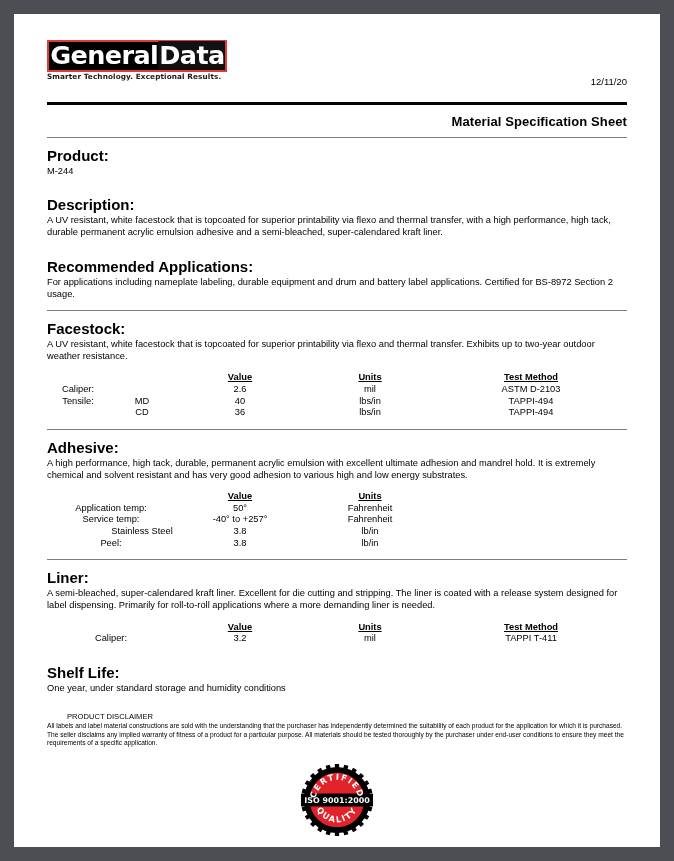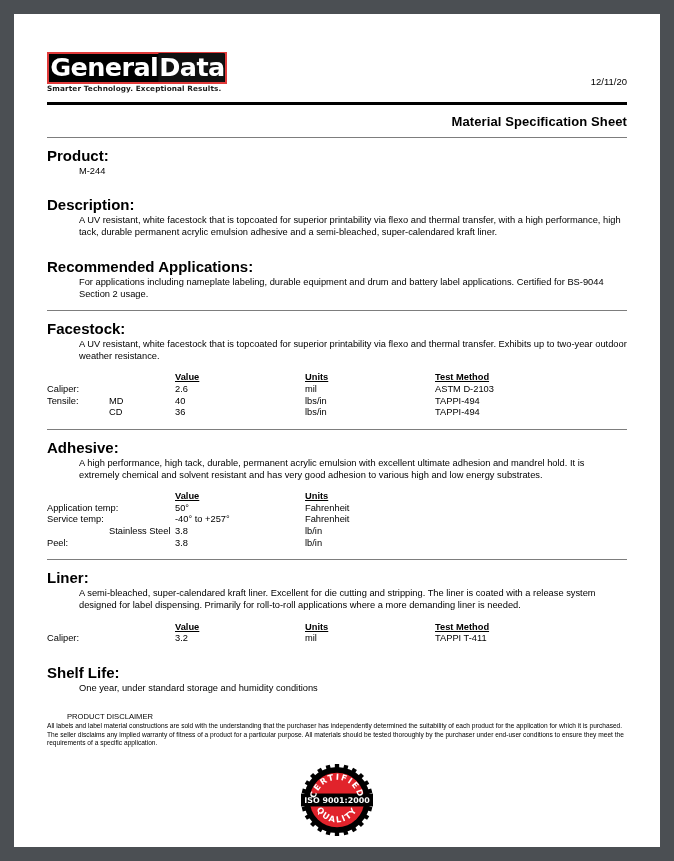--- a/index.html
+++ b/index.html
@@ -31,21 +31,21 @@
   }
 
   
   .header {
     position: relative;
     height: 66px;
   }
   .logo-wrap {
     position: absolute;
     left: 0;
-    top: 16px;
+    top: 4px;
   }
   .logo-box {
     border: 2px solid #e03a3a;
     background: #000000;
     padding: 1px 2px 2px 3px;
     display: inline-block;
     line-height: 1;
   }
   .logo-text {
     font-family: "DejaVu Sans", sans-serif;
@@ -105,36 +105,35 @@
   .section-head {
     font-size: 15px;
     font-weight: bold;
     color: #000;
     margin-bottom: 1px;
   }
   .section-body {
     font-size: 9.3px;
     line-height: 12.2px;
     color: #000;
-    margin-left: 32px;
   }
   .spacer-10 { height: 10px; }
 
   
   table.spec {
     border-collapse: collapse;
     font-size: 9.3px;
     color: #000;
     margin-top: 10px;
     width: 100%;
     table-layout: fixed;
   }
   table.spec td, table.spec th {
     padding: 0;
-    text-align: left;
+    text-align: center;
     vertical-align: top;
     font-weight: normal;
     line-height: 11.6px;
   }
   table.spec th {
     font-weight: bold;
     text-decoration: underline;
     padding-bottom: 0px;
   }
   .c-label { width: 62px; }
@@ -202,21 +201,21 @@
 
     <div class="section">
       <div class="section-head">Description:</div>
       <div class="section-body">A UV resistant, white facestock that is topcoated for superior printability via flexo and thermal transfer, with a high performance, high tack, durable permanent acrylic emulsion adhesive and a semi-bleached, super-calendared kraft liner.</div>
     </div>
 
     <div class="spacer-10"></div>
 
     <div class="section">
       <div class="section-head">Recommended Applications:</div>
-      <div class="section-body">For applications including nameplate labeling, durable equipment and drum and battery label applications. Certified for BS-9044 Section 2 usage.</div>
+      <div class="section-body">For applications including nameplate labeling, durable equipment and drum and battery label applications. Certified for BS-8972 Section 2 usage.</div>
     </div>
 
     <div class="spacer-10"></div>
     <hr class="rule-thin">
 
     <div class="section">
       <div class="section-head">Facestock:</div>
       <div class="section-body">A UV resistant, white facestock that is topcoated for superior printability via flexo and thermal transfer.  Exhibits up to two-year outdoor weather resistance.</div>
 
       <table class="spec">

